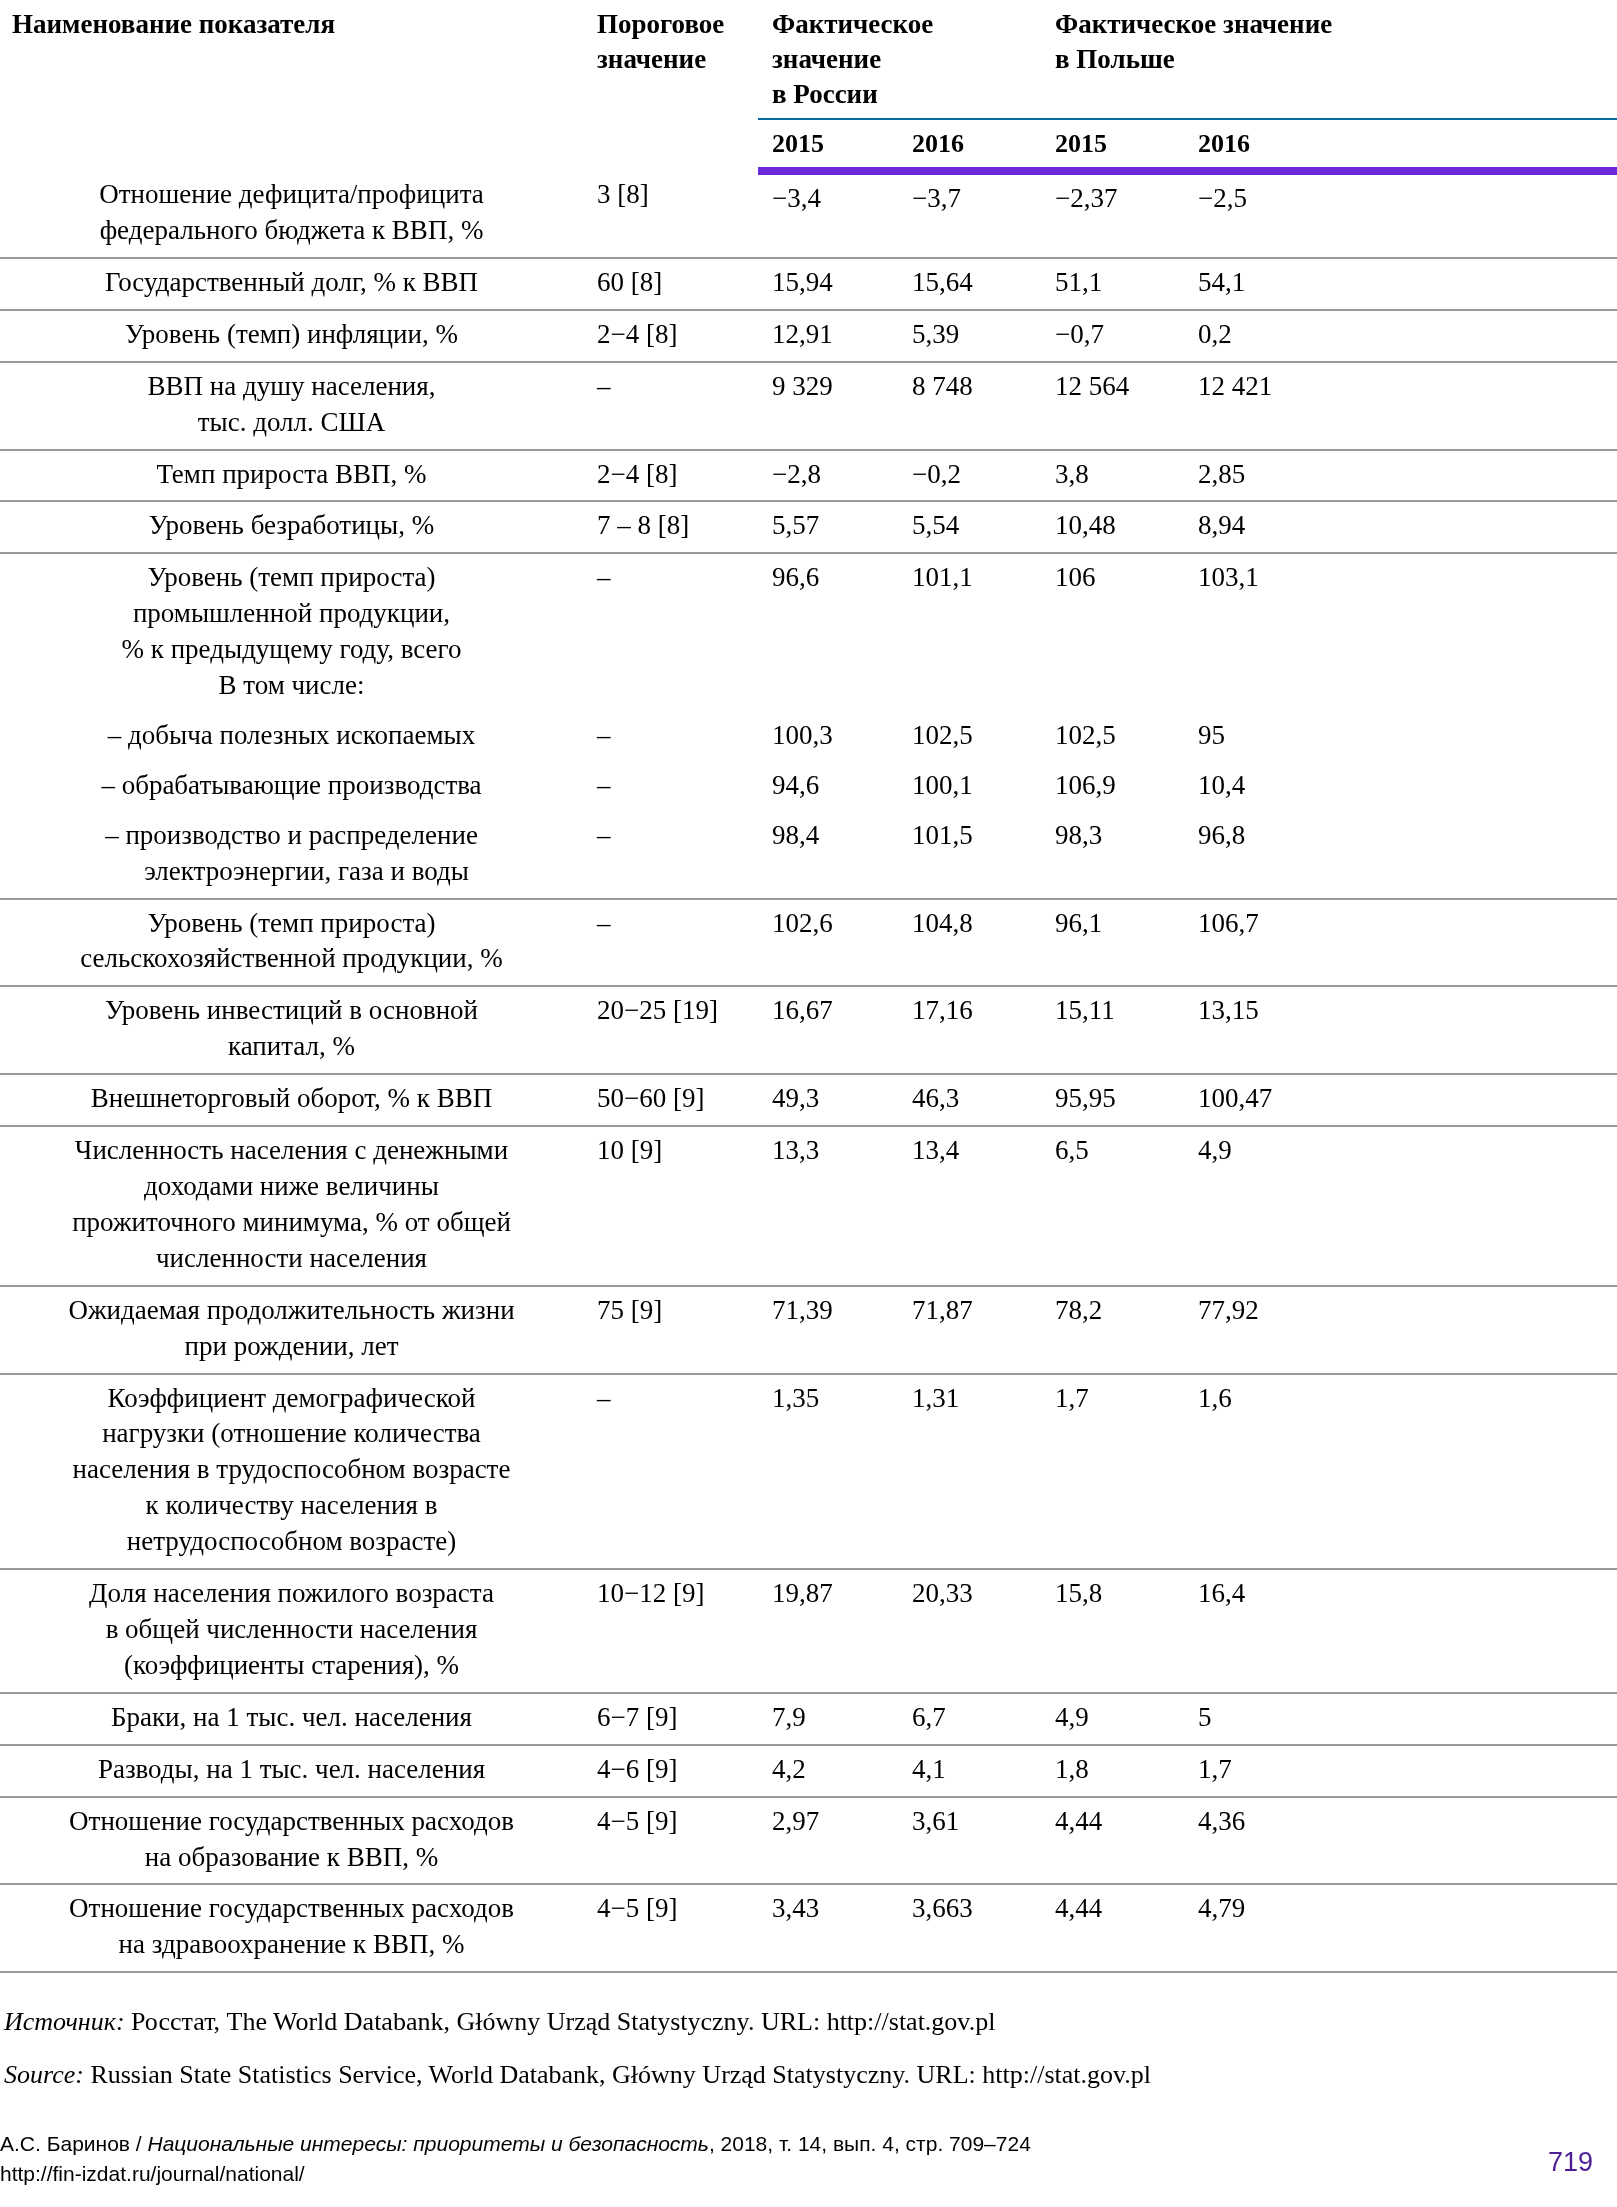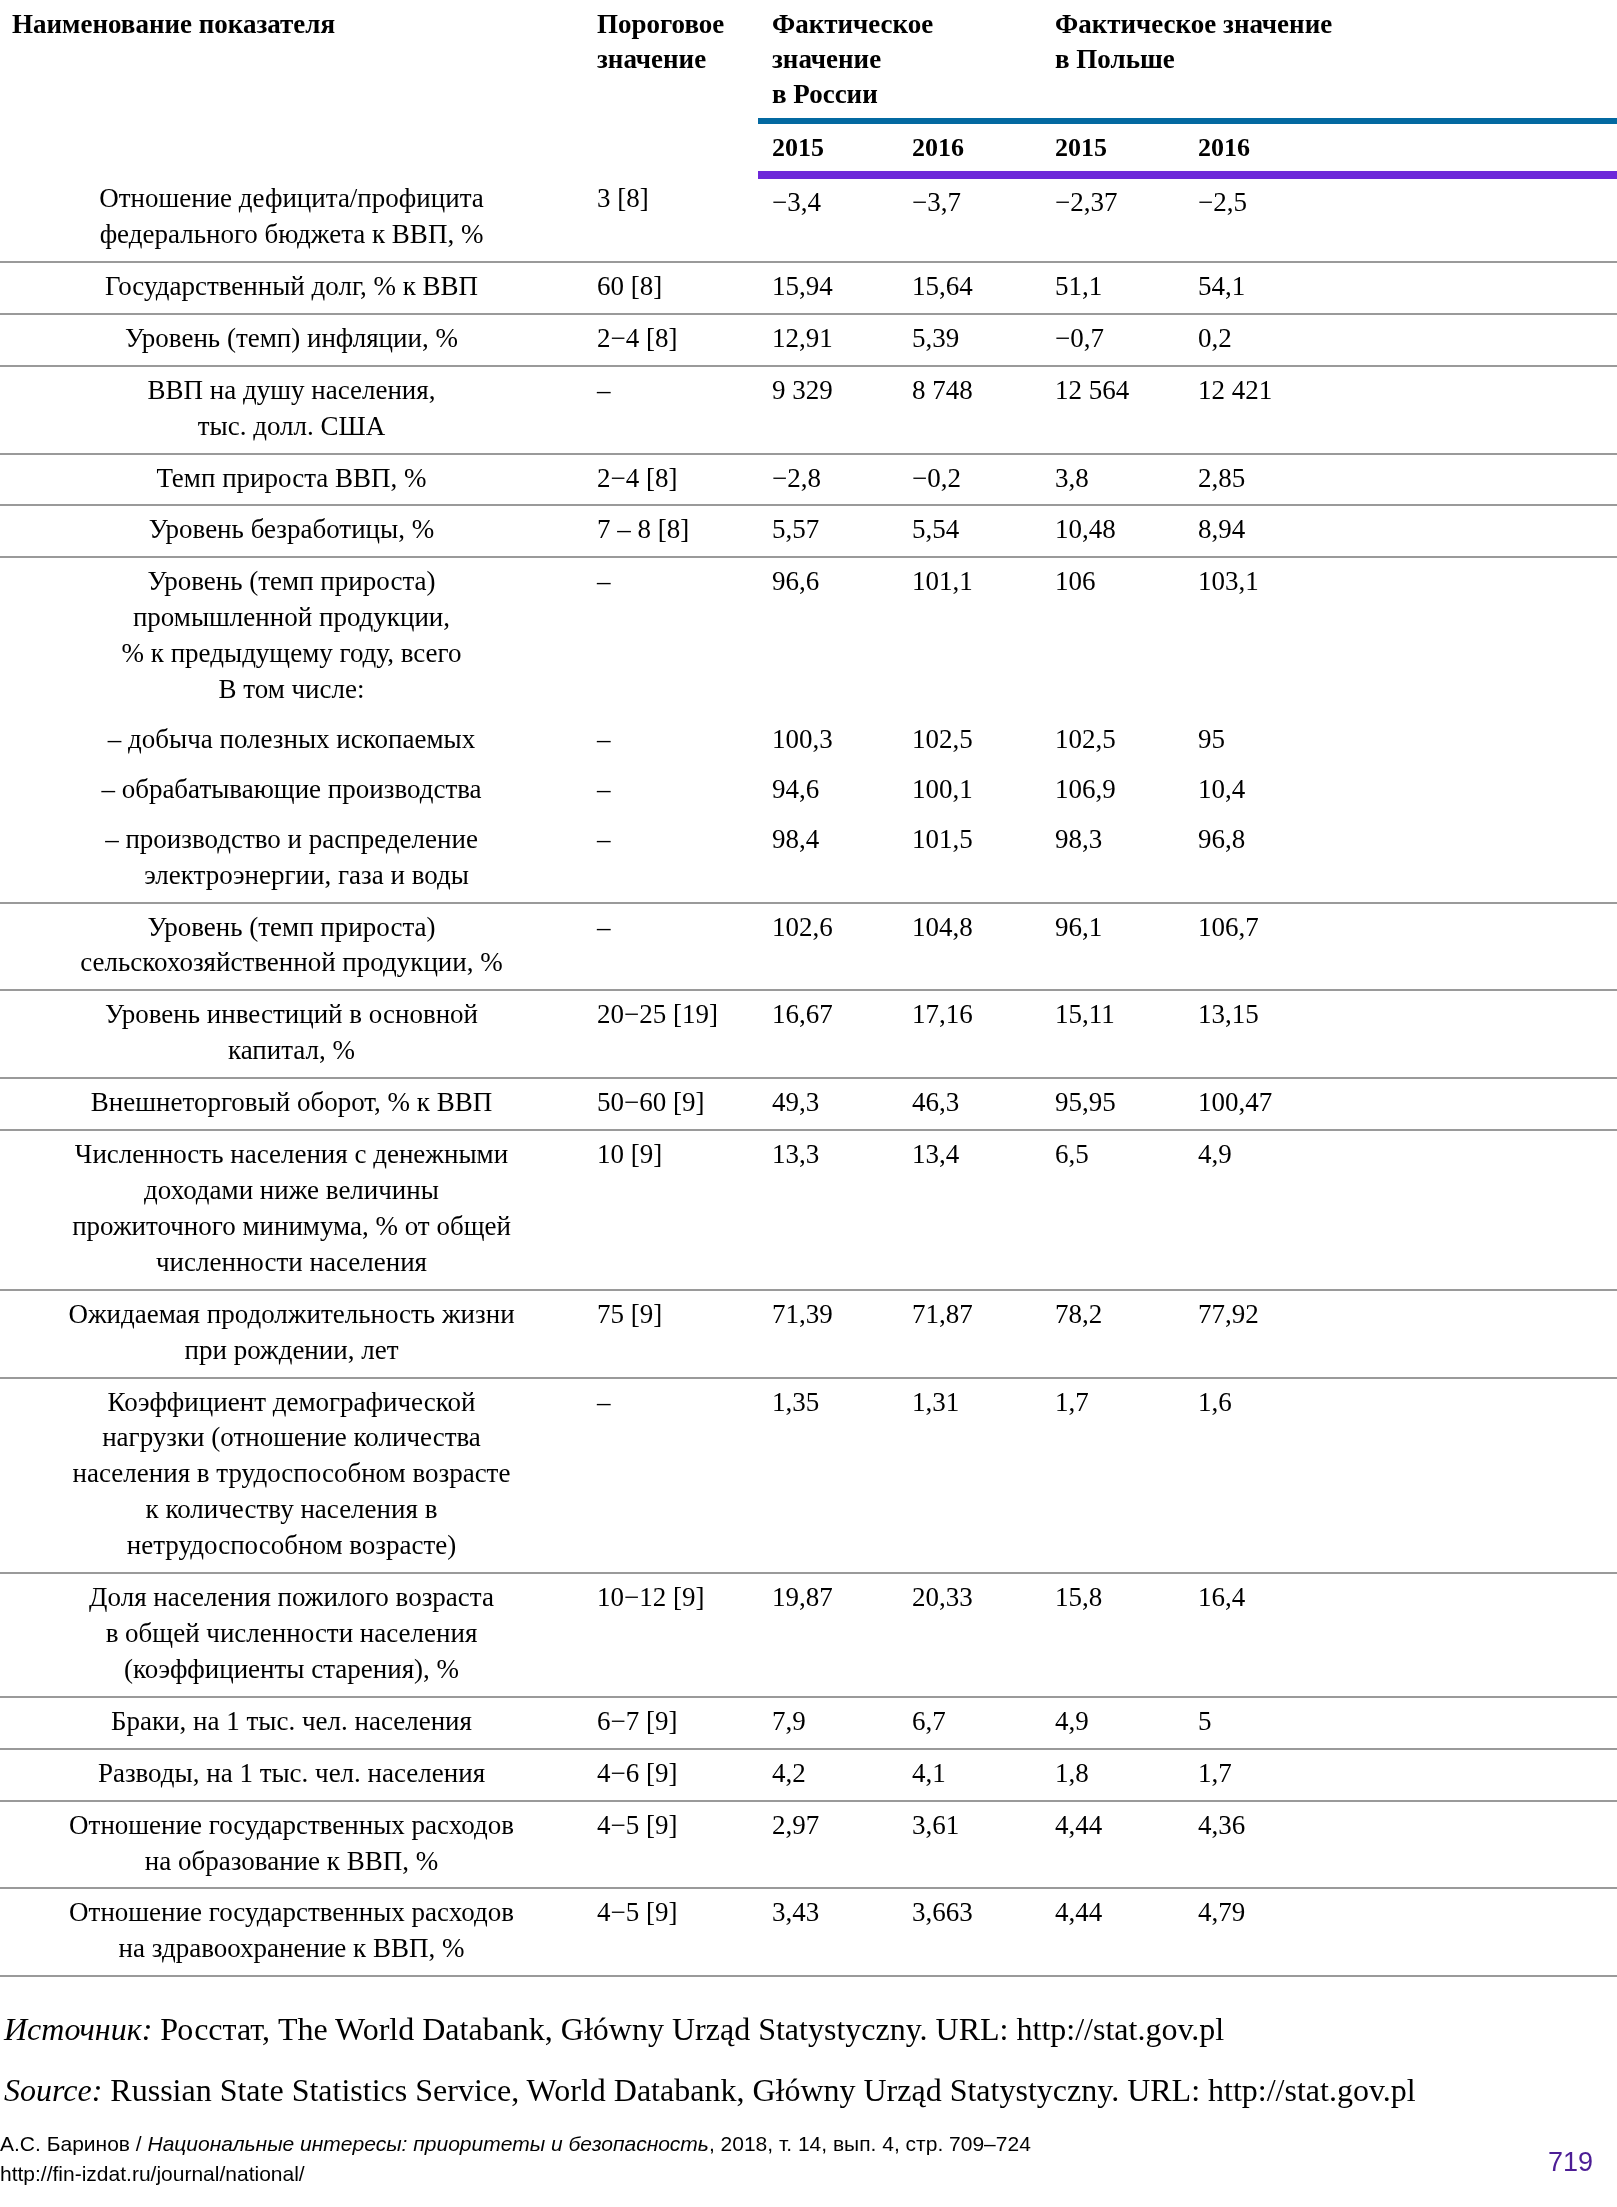--- a/index.html
+++ b/index.html
@@ -43,21 +43,21 @@
     padding: 7px 8px 6px 8px;
     font-size: 27px;
     line-height: 1.30;
   }
   th.hname  { padding-left: 12px; }
   th.hthr   { padding-left: 14px; }
   th.hgrp   { padding-left: 14px; }
   th.hyear  { padding-left: 14px; font-size: 26px; }
 
   .grp-underline {
-    border-bottom: 6px solid #0369a1;
+    border-bottom: 2px solid #0369a1;
   }
   .thead-bottom {
     border-bottom: 8px solid #6d28d9;
   }
 
   tbody td {
     vertical-align: top;
     padding: 6px 8px 8px 8px;
     border-bottom: 2px solid #9a9a9a;
     font-size: 27px;
@@ -67,21 +67,21 @@
   tbody td.thr    { padding-left: 14px; }
   tbody td.val    { padding-left: 14px; }
 
   tbody tr.no-rule > td { border-bottom: none; }
 
   .indent1 { display: block; padding-left: 30px; text-indent: 0; }
 
   
   .sources {
     padding-top: 22px;
-    font-size: 32px;
+    font-size: 26px;
     line-height: 1.35;
   }
   .src-line { padding: 9px 4px 9px 4px; }
   .src-label { font-style: italic; }
 
   
   .footer {
     position: absolute;
     left: 0;
     bottom: 18px;

